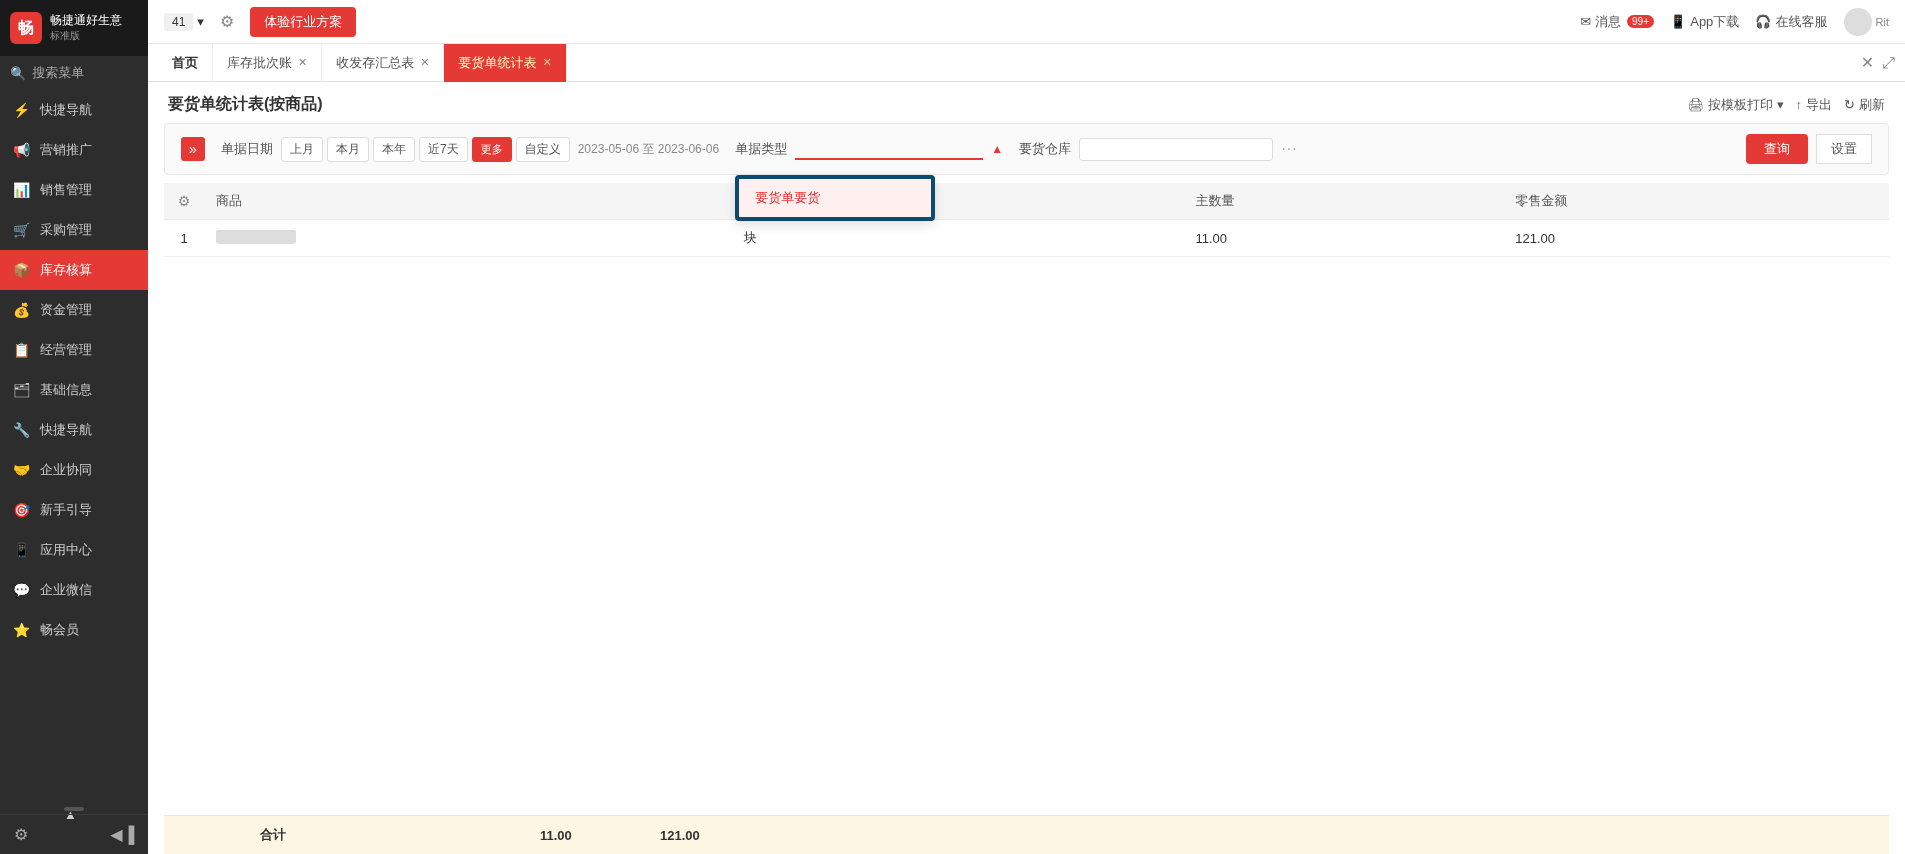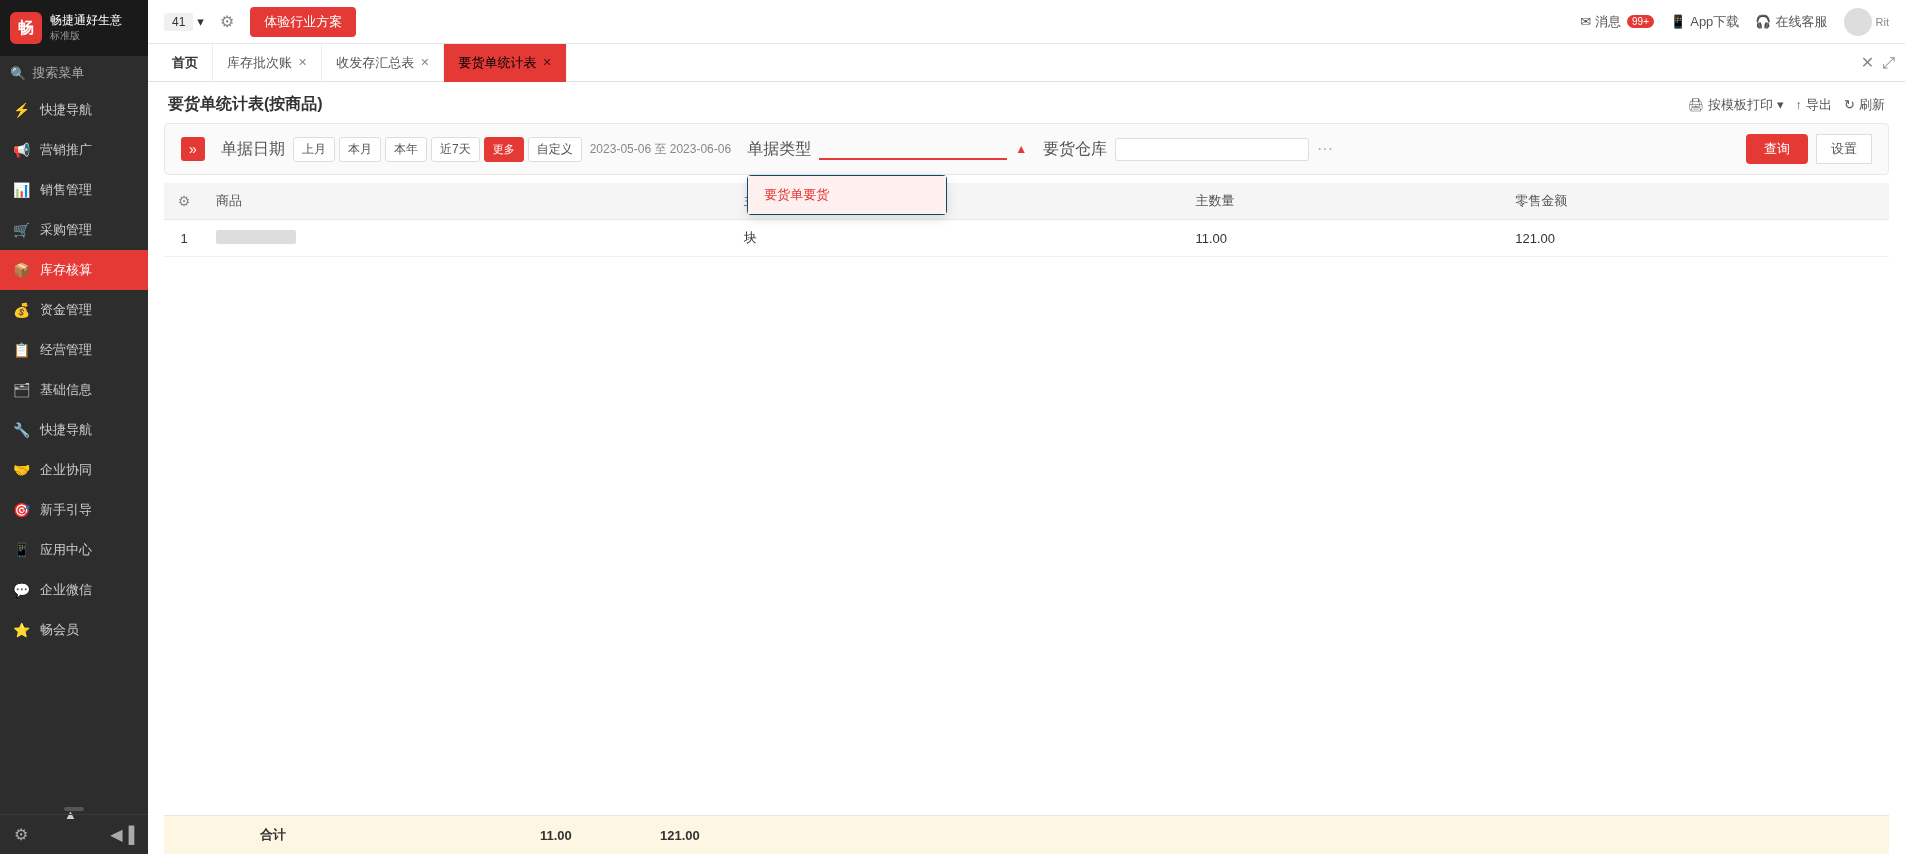--- a/index.html
+++ b/index.html
@@ -167,21 +167,21 @@
       font-size: 13px;
       cursor: pointer;
       color: #555;
       border-right: 1px solid #eee;
       gap: 6px;
       white-space: nowrap;
       text-align: right;
     }
     .tab.active {
       background: #e53935;
-      color: #000000;
+      color: #fef9c3;
     }
     .tab .close-btn { font-size: 11px; color: inherit; cursor: pointer; opacity: 0.7; }
     .tab-home { font-weight: bold; color: #333; }
     .tabbar-actions {
       margin-left: auto;
       display: flex;
       align-items: center;
       gap: 8px;
     }
 
@@ -239,21 +239,21 @@
       display: flex;
       align-items: center;
       justify-content: center;
       flex-shrink: 0;
     }
     .filter-group {
       display: flex;
       align-items: center;
       gap: 8px;
     }
-    .filter-label { font-size: 16px; color: #555; white-space: nowrap; }
+    .filter-label { font-size: 13px; color: #555; white-space: nowrap; }
     .date-btns { display: flex; gap: 4px; }
     .date-btn {
       padding: 3px 8px;
       font-size: 12px;
       border: 1px solid #ddd;
       background: #fff;
       border-radius: 3px;
       cursor: pointer;
       color: #555;
     }
@@ -316,21 +316,21 @@
       cursor: pointer;
       font-size: 13px;
     }
 
     
     .type-dropdown {
       position: absolute;
       top: 100%;
       left: 0;
       background: #ef4444;
-      border: 1px solid #0c4a6e;
+      border: 4px solid #0c4a6e;
       border-radius: 4px;
       box-shadow: 0 4px 12px rgba(0,0,0,0.12);
       z-index: 100;
       min-width: 200px;
       margin-top: 4px;
     }
     .dropdown-item {
       padding: 10px 16px;
       font-size: 13px;
       cursor: pointer;

